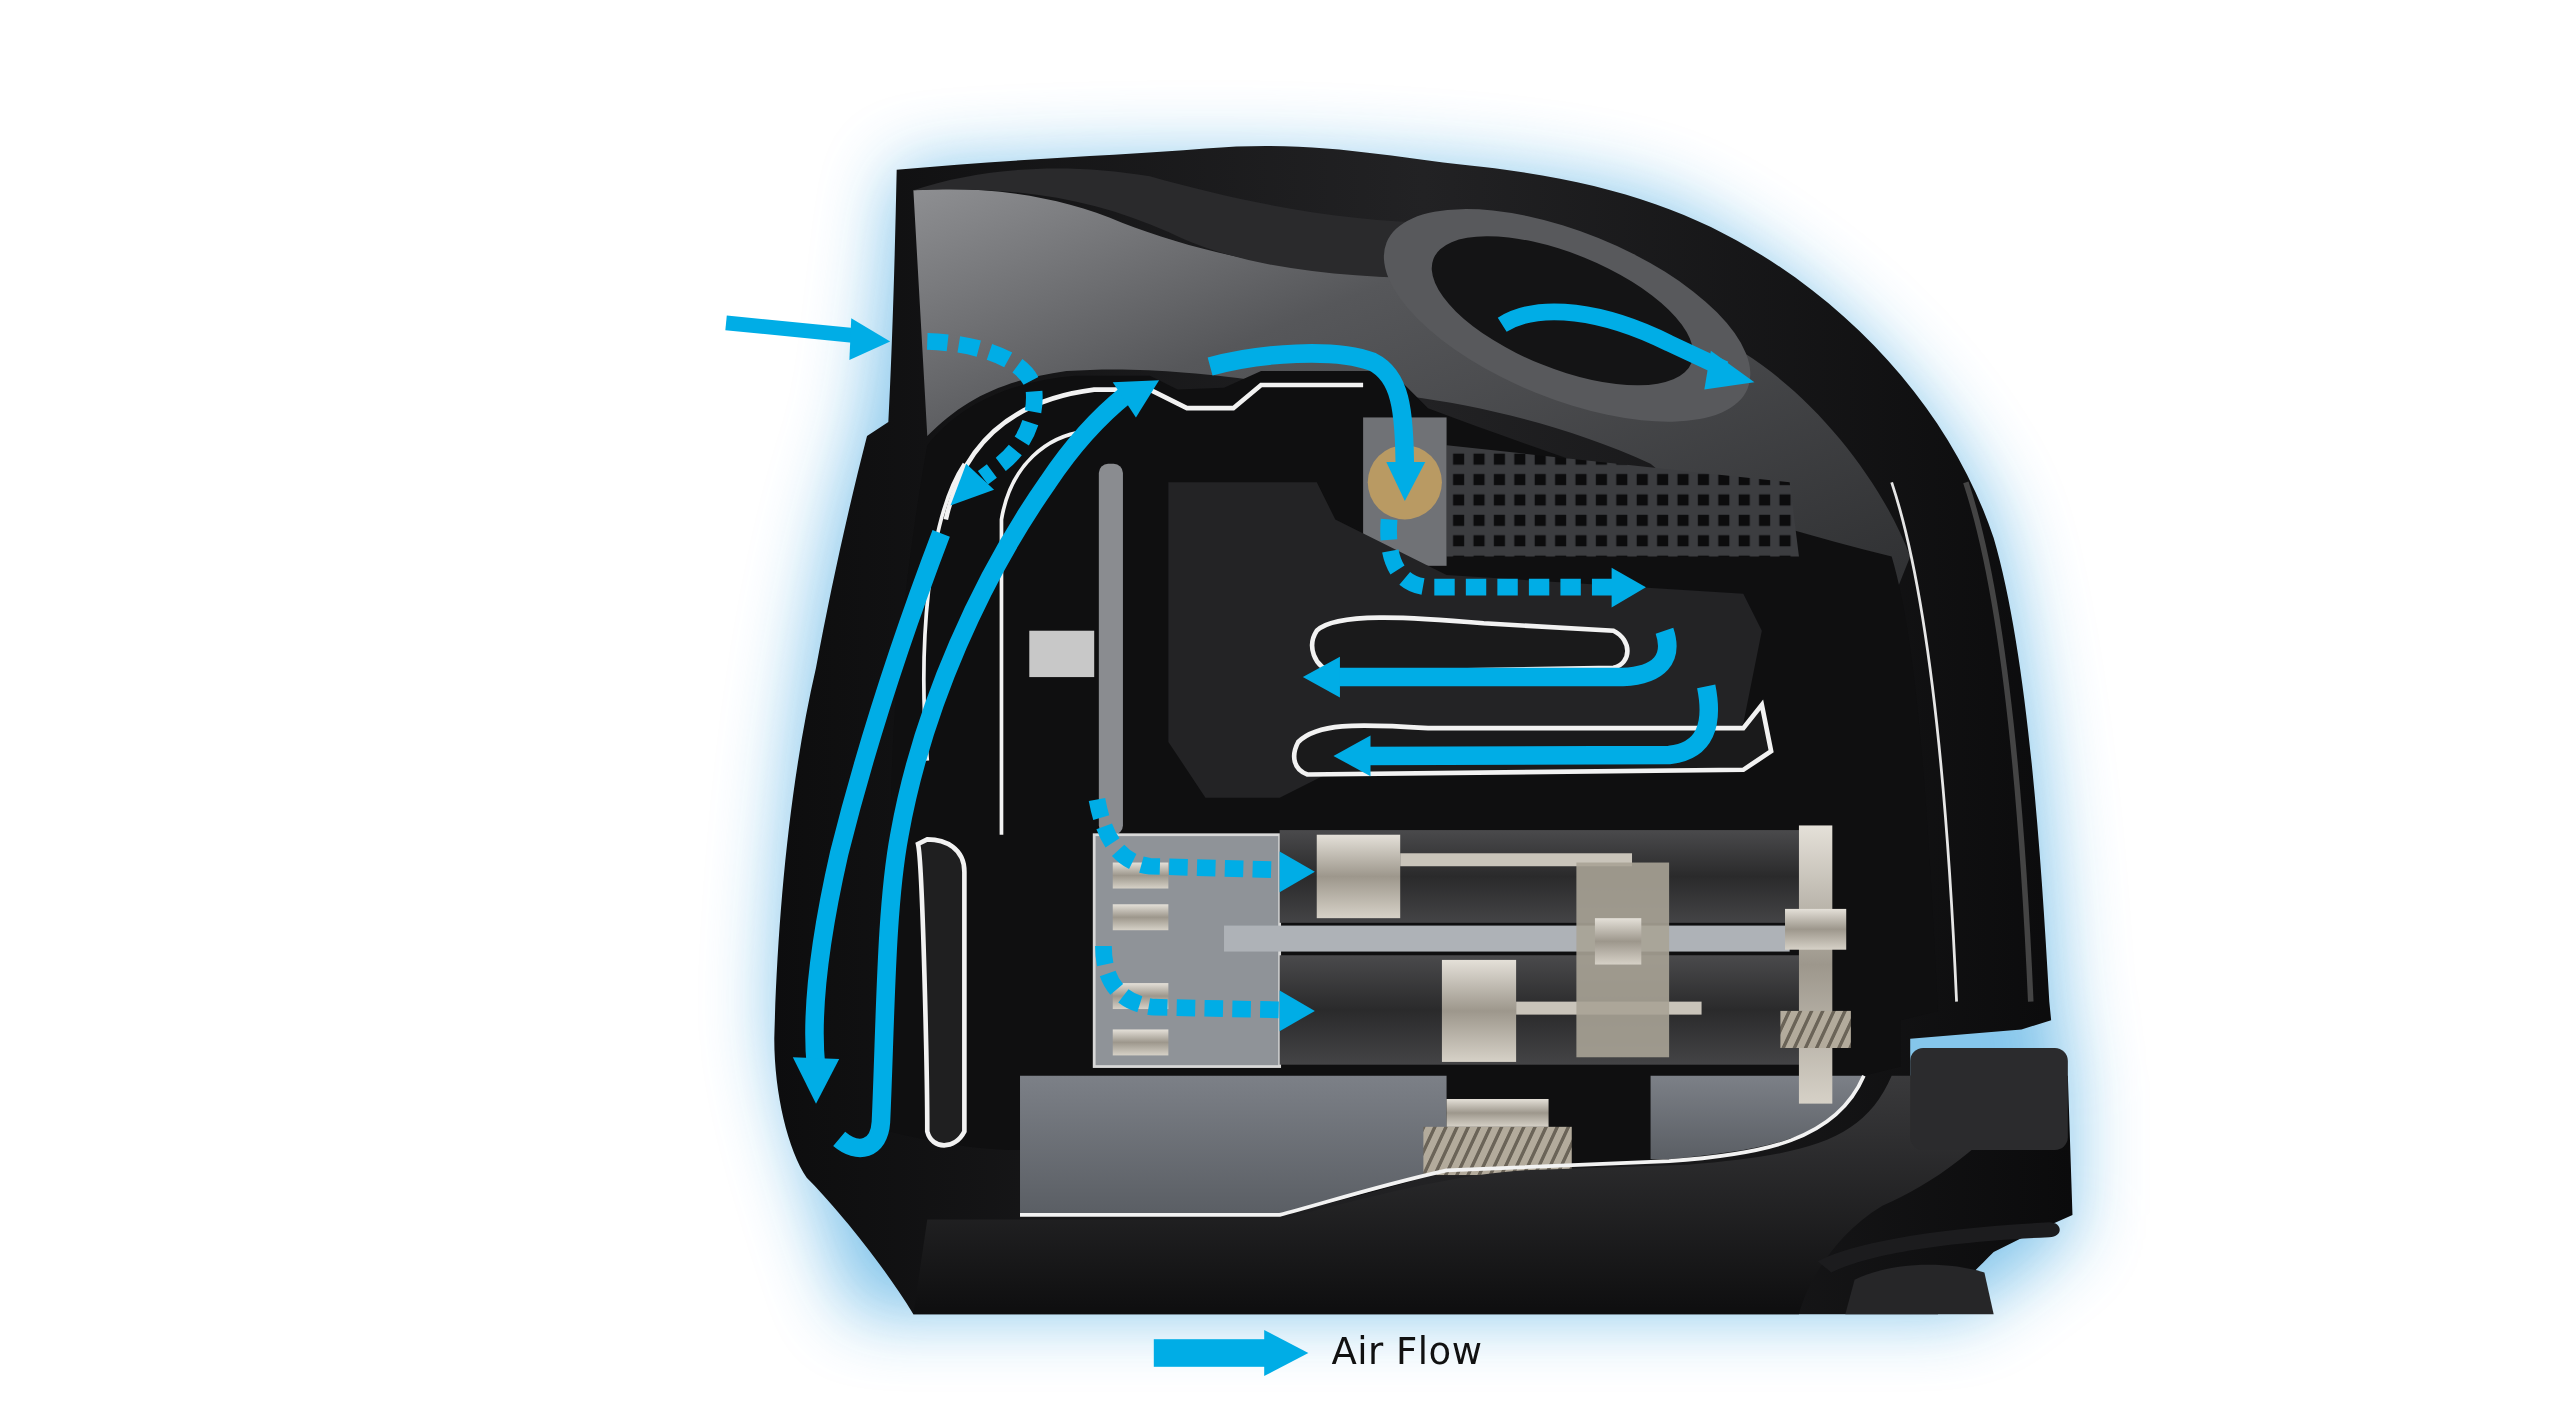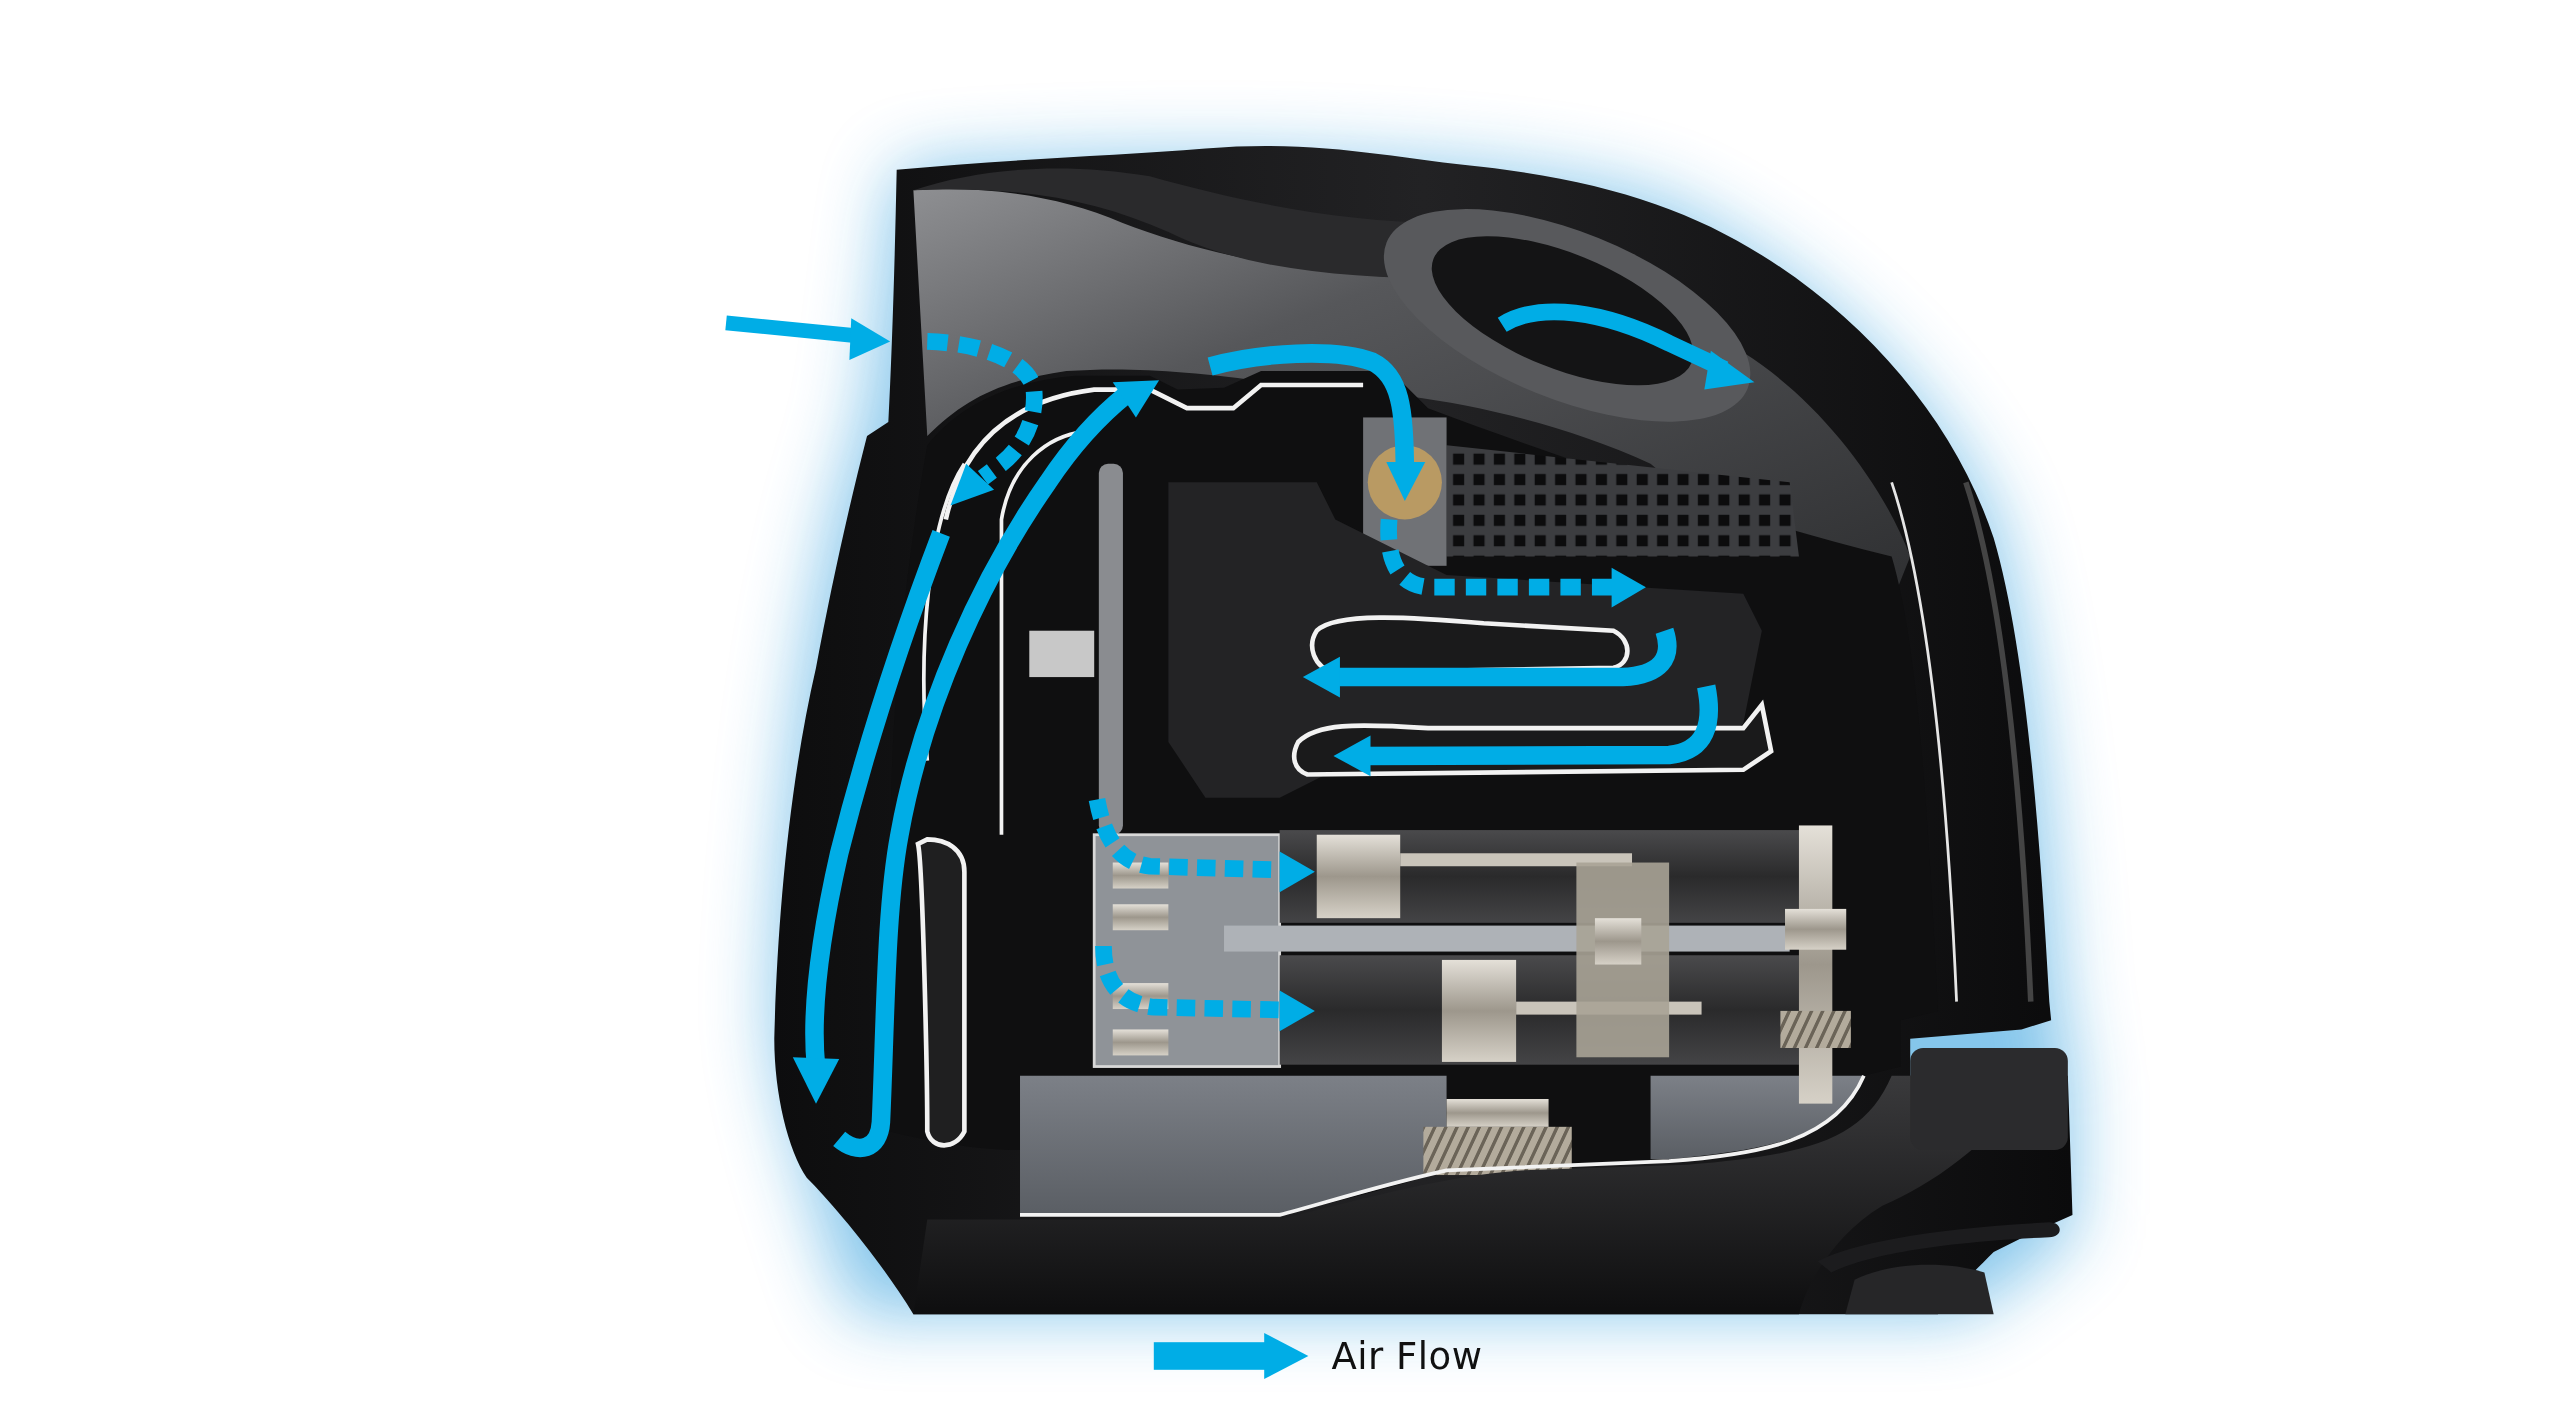--- a/index.html
+++ b/index.html
@@ -1,18 +1,18 @@
 <!DOCTYPE html>
 <html style="font-size:15px"><head>
 <meta charset="utf-8">
 <style>
   html, body { margin: 0; padding: 0; background: #ffffff; }
   body { width: 2576px; height: 1420px; position: relative; overflow: hidden; font-family: "DejaVu Sans", sans-serif; }
   #diagram { position: absolute; left: 0; top: 0; width: 2576px; height: 1420px; }
-  .legend { position: absolute; left: 1153px; top: 1330px; height: 52px; display: flex; align-items: center; }
+  .legend { position: absolute; left: 1153px; top: 1330px; height: 52px; display: flex; align-items: flex-start; }
   .legend-arrow { width: 158px; height: 46px; }
   .legend-label { margin-left: 20.4px; font-size: 37px; color: #111111; letter-spacing: 0.5px; font-family: "DejaVu Sans", sans-serif; }
 </style>
 </head>
 <body>
 
 <svg id="diagram" viewBox="0 0 2778 1531" xmlns="http://www.w3.org/2000/svg">
   <defs>
     <filter id="glow" x="-20%" y="-20%" width="140%" height="140%">
       <feGaussianBlur stdDeviation="38"></feGaussianBlur>

